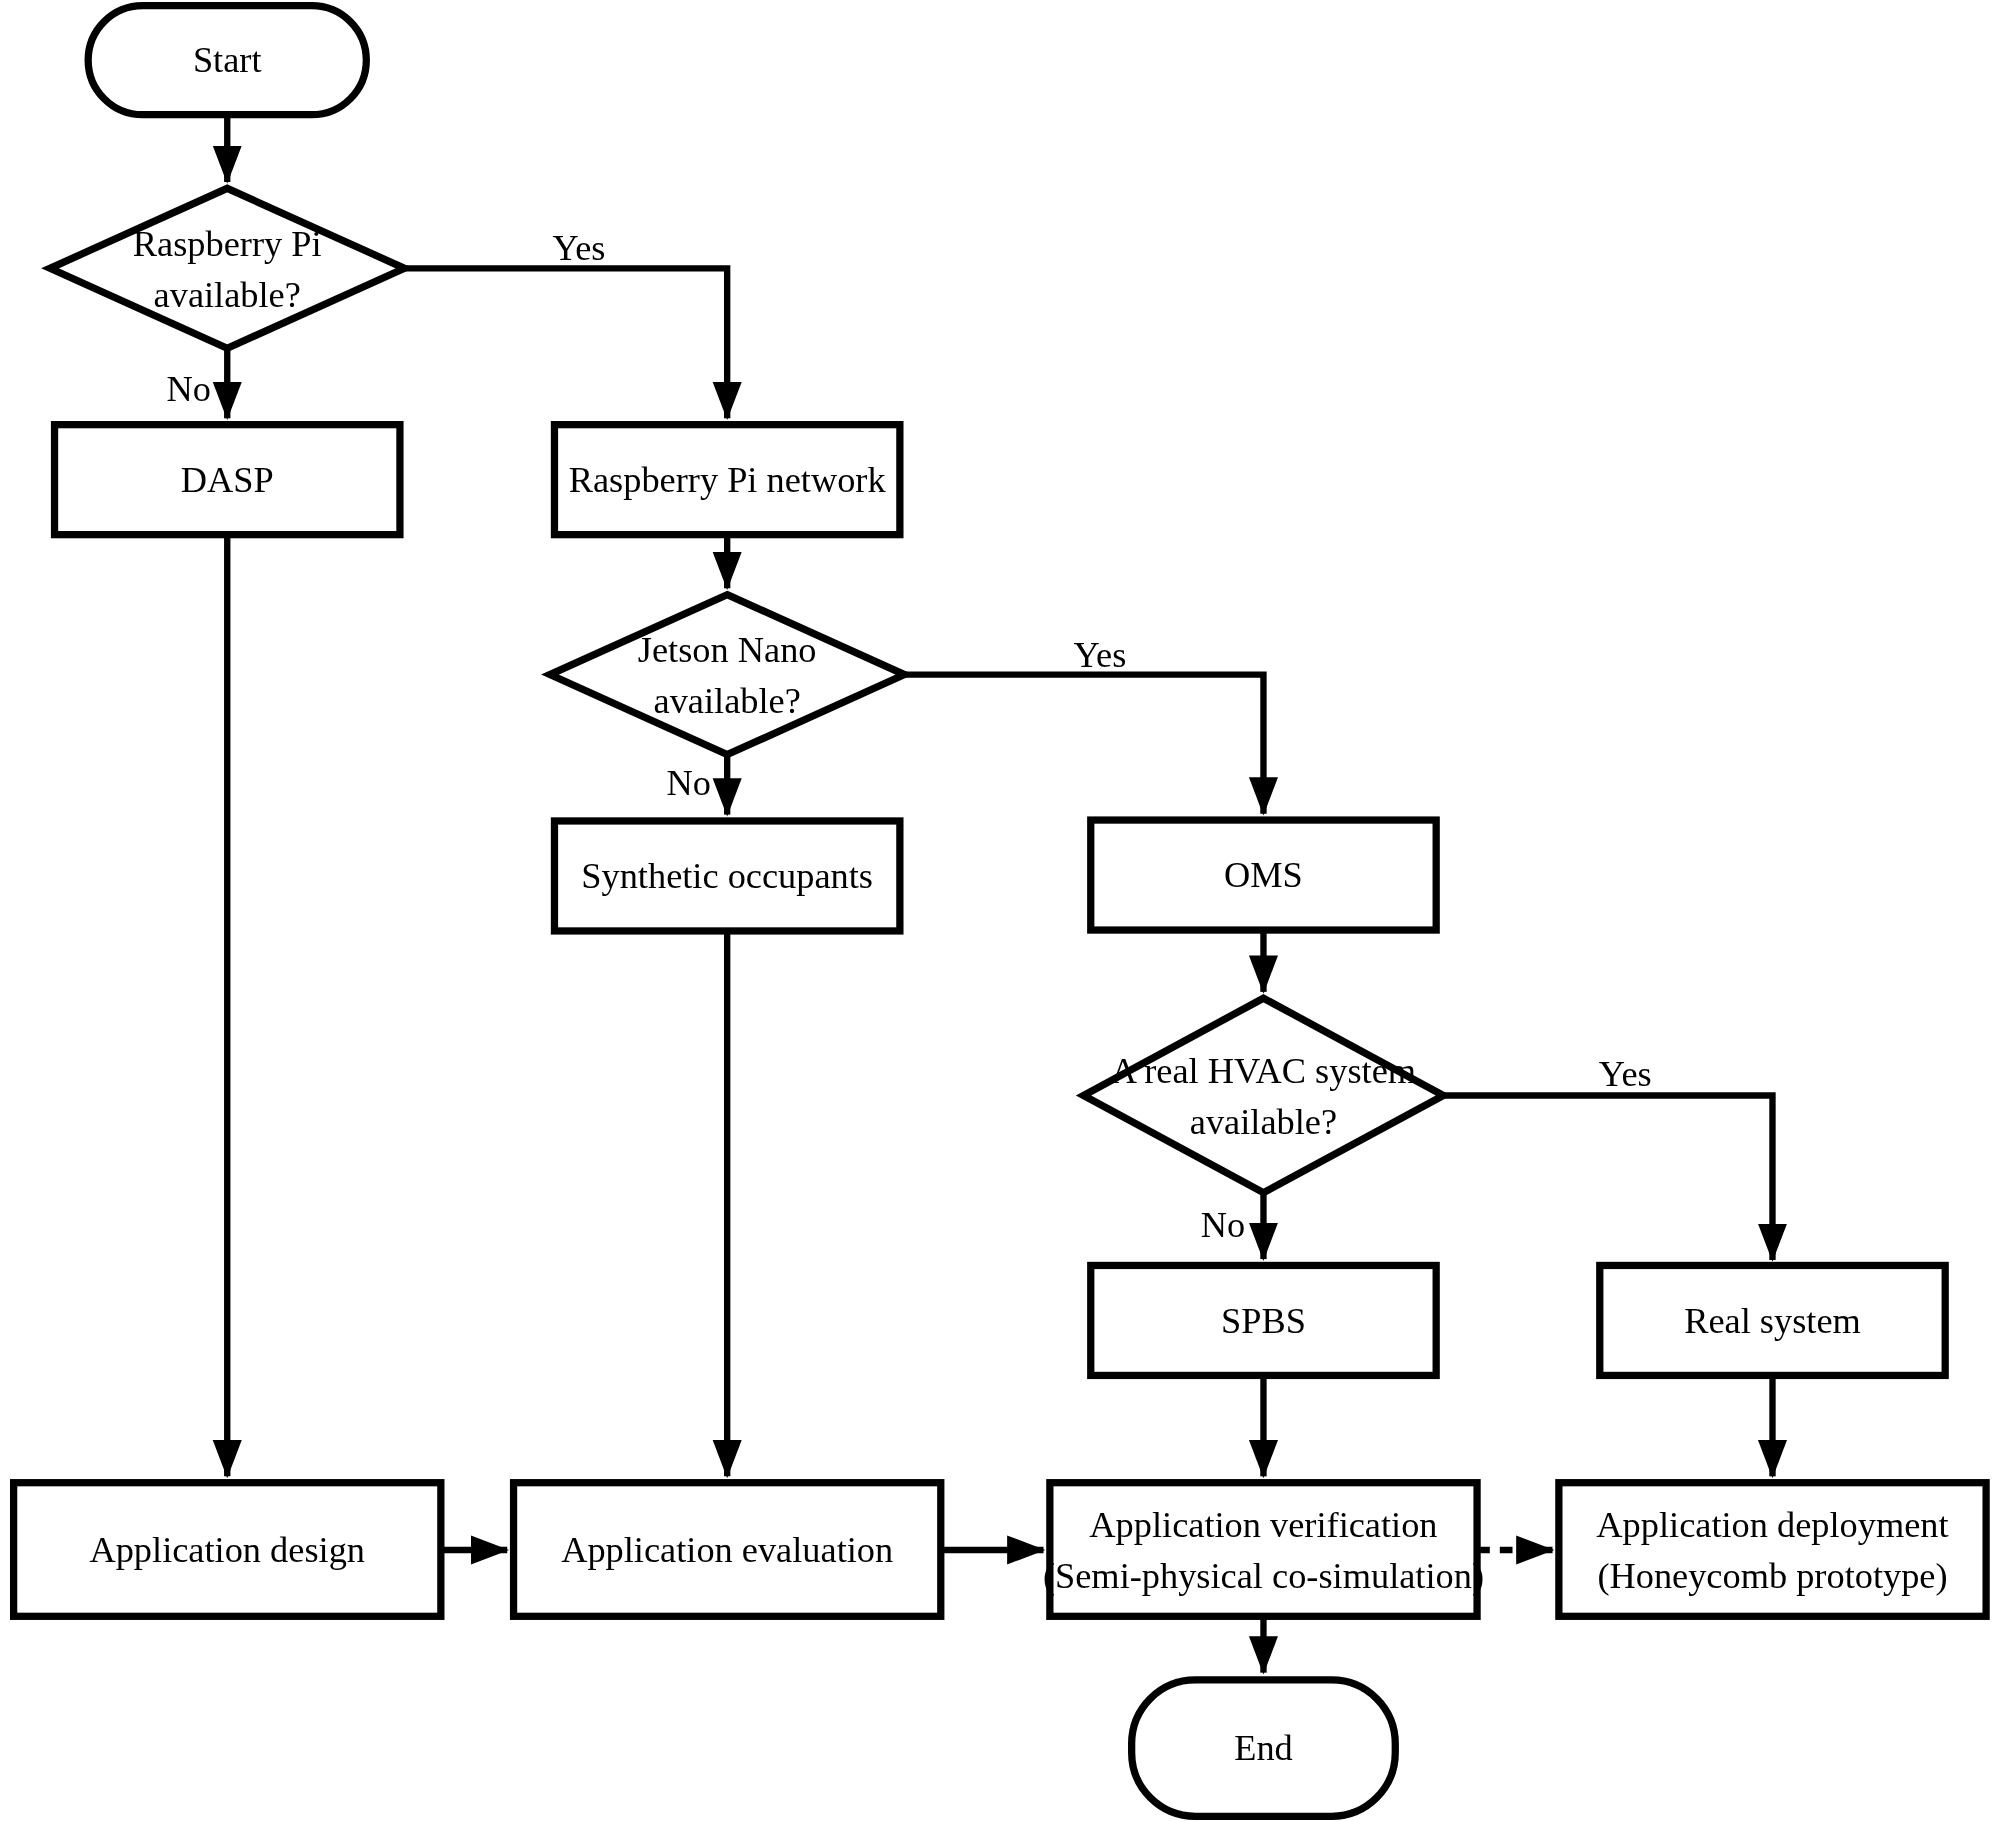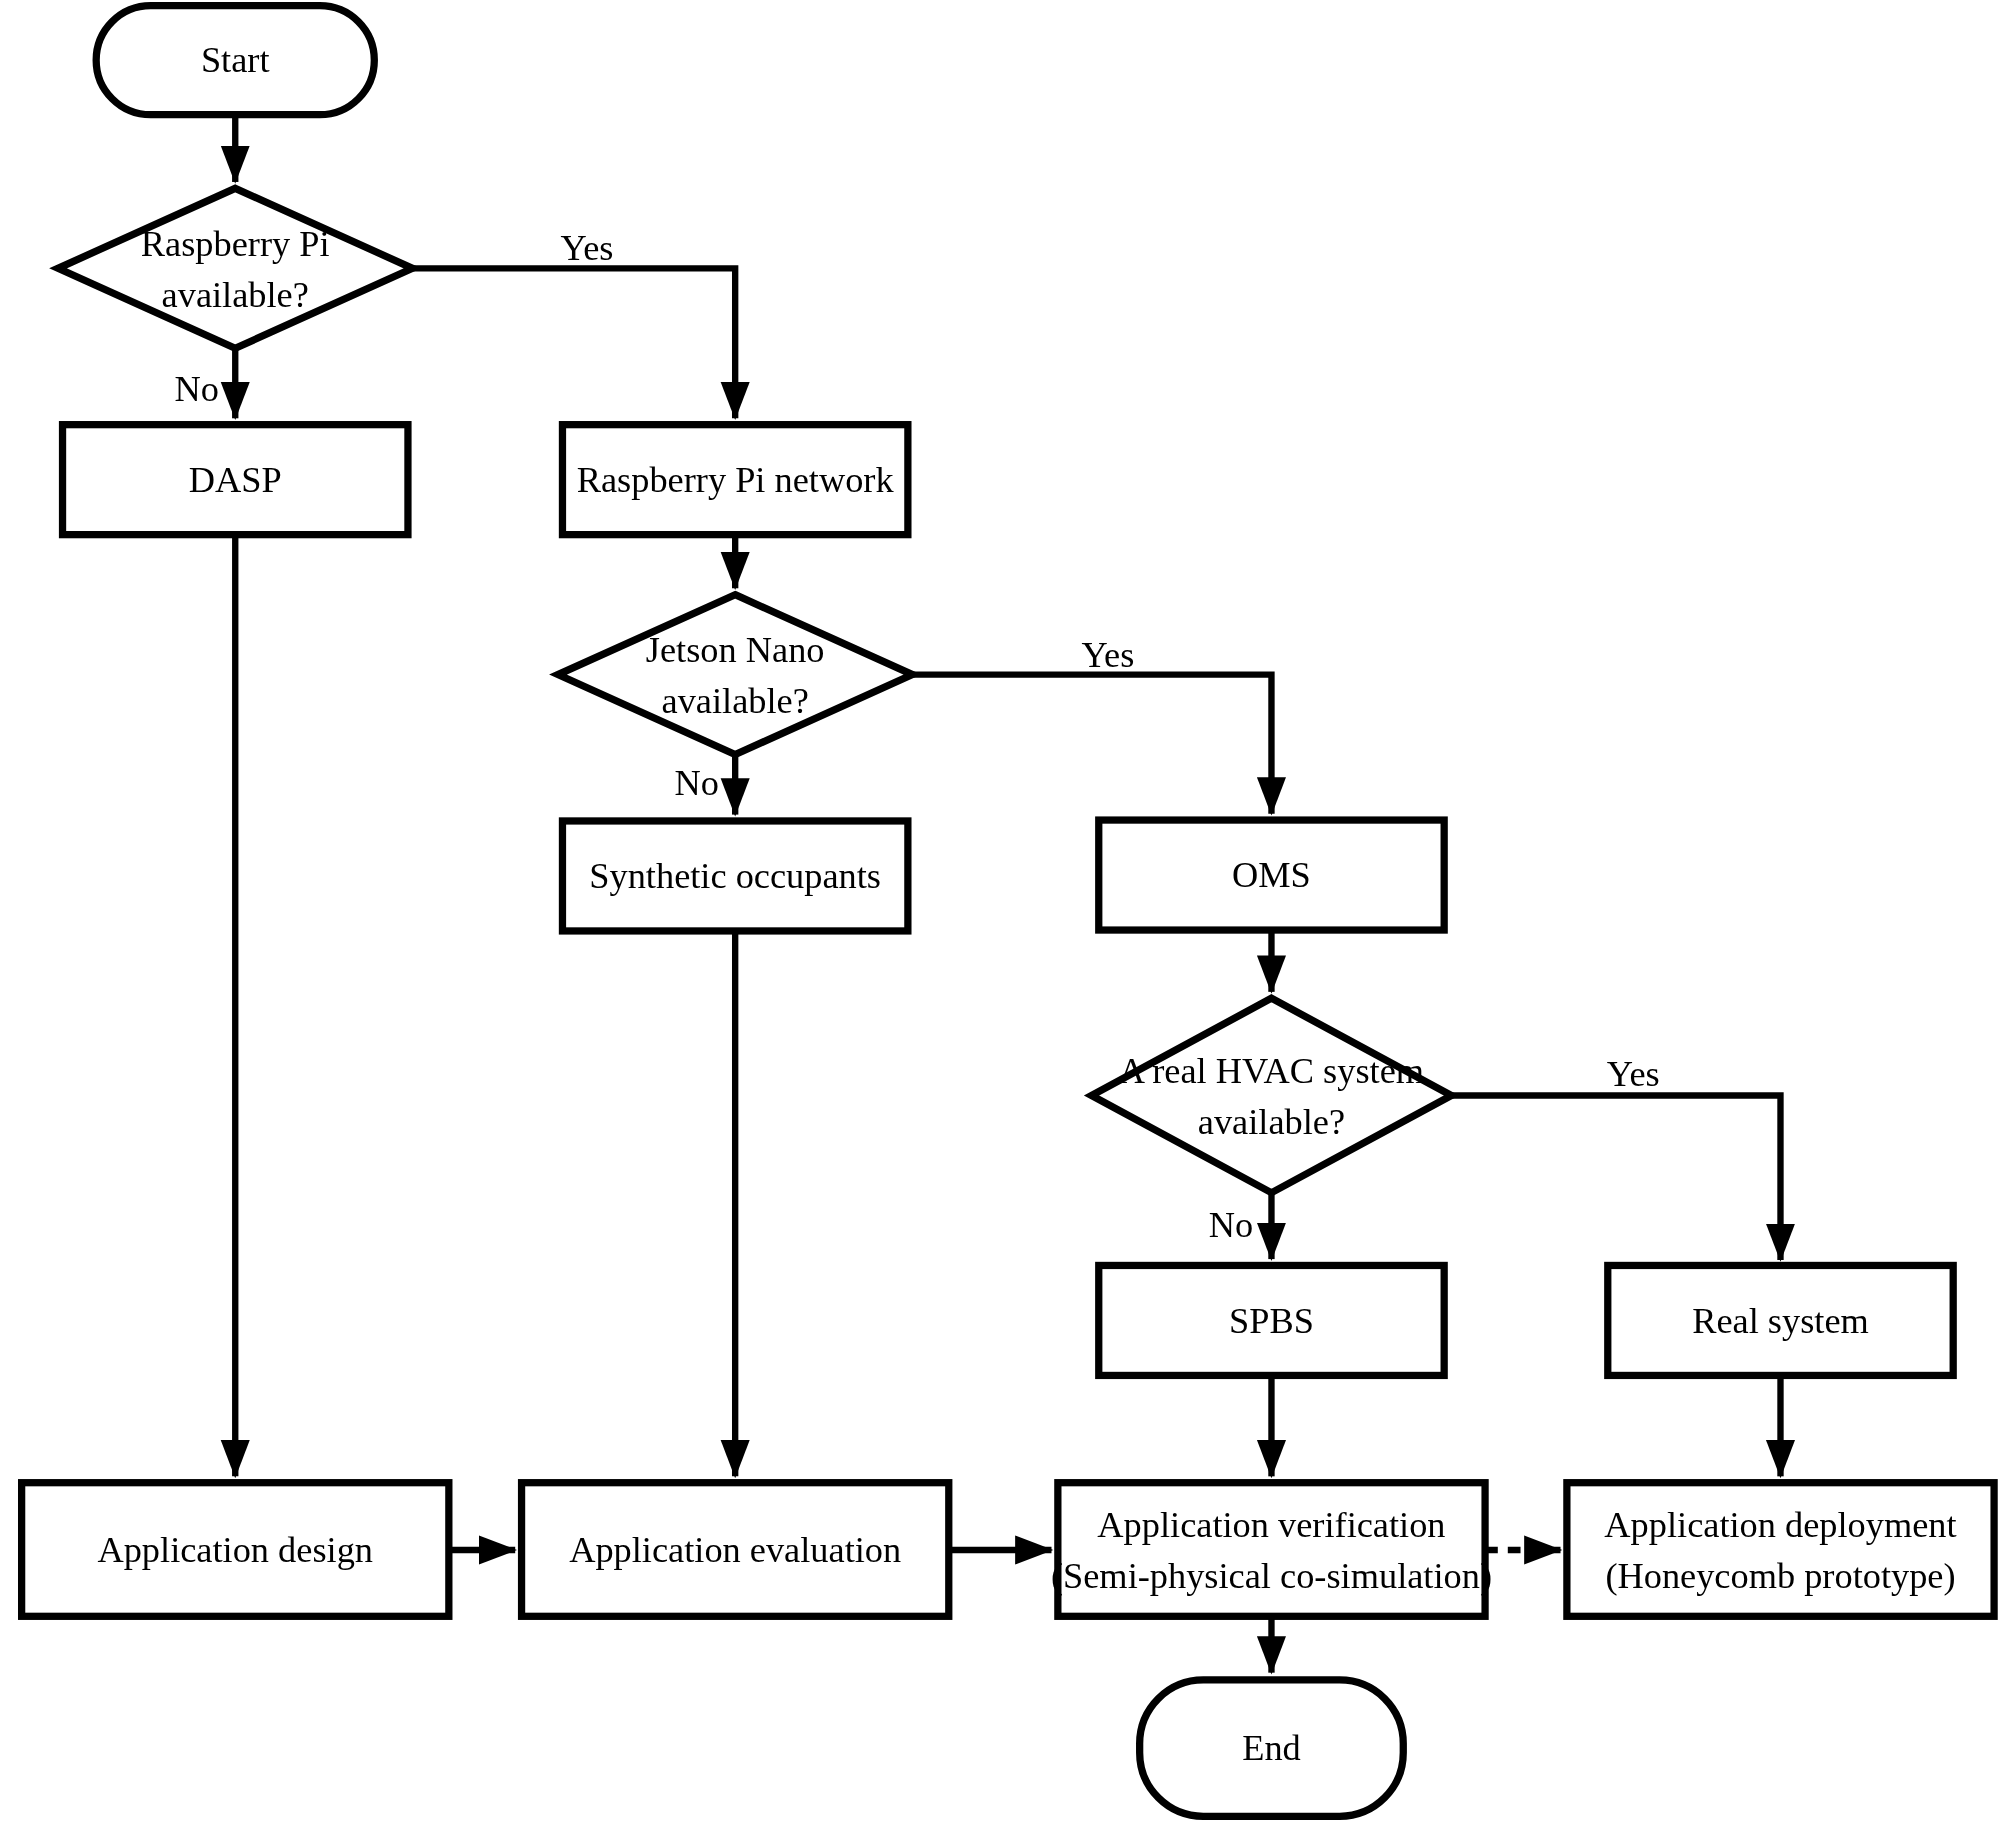--- a/index.html
+++ b/index.html
@@ -5,21 +5,20 @@
   html, body {
     margin: 0;
     padding: 0;
     background: #ffffff;
   }
   .canvas {
     position: relative;
     width: 1678px;
     height: 1821px;
     background: #ffffff;
-    padding-left: 8px;
   }
   svg {
     display: block;
     width: 2007px;
     height: 1821px;
   }
   .shape {
     fill: #ffffff;
     stroke: #000000;
     stroke-width: 8;

